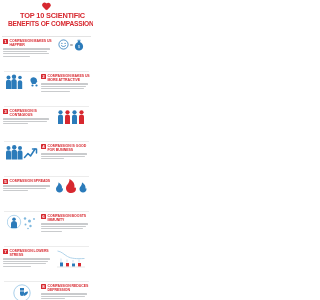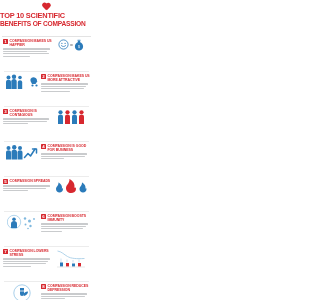--- a/index.html
+++ b/index.html
@@ -6,21 +6,21 @@
   html,body { width:93px; height:300px; }
   body {
     font-family:"Liberation Sans", sans-serif;
     background:#ffffff;
     color:#58595b;
     overflow:hidden;
   }
   .page { width:93px; height:300px; position:relative; background:#fff; }
 
   
-  .header { padding:3px 0 4px; text-align:left; background:#fff; }
+  .header { padding:3px 8px 4px; text-align:right; background:#fff; }
   .heart { width:9px; height:8px; margin:0 auto 1px; position:relative; }
   .heart:before,.heart:after{
     content:""; position:absolute; top:0; width:4.6px; height:7px;
     background:#d7282f; border-radius:4.6px 4.6px 0 0;
   }
   .heart:before{ left:4.3px; transform:rotate(-45deg); transform-origin:0 100%; }
   .heart:after{ left:0; transform:rotate(45deg); transform-origin:100% 100%; }
   .title-line {
     color:#d7282f;
     font-size:7.4px;

